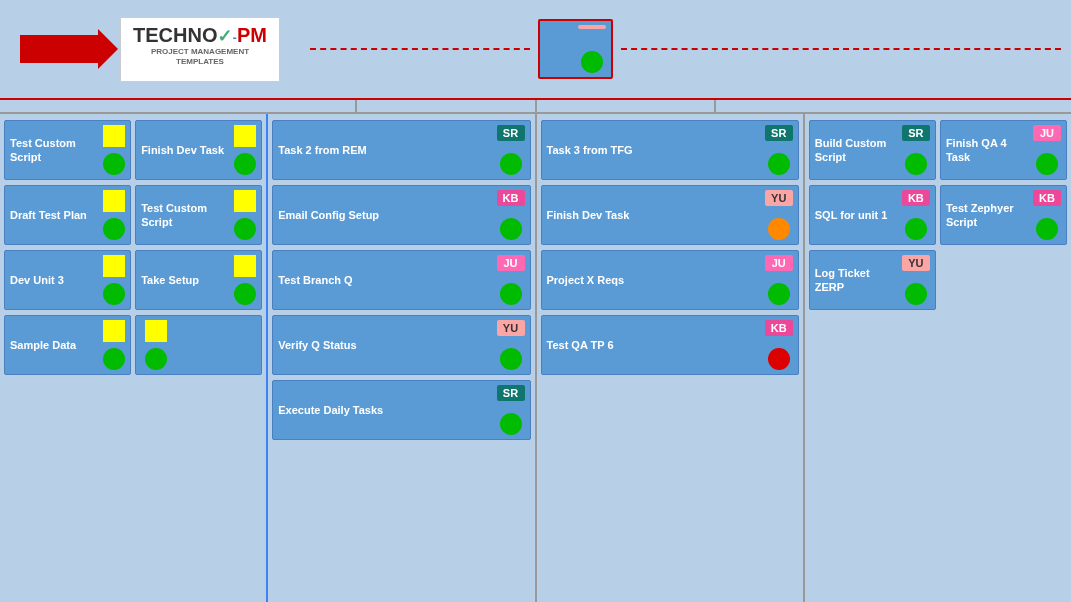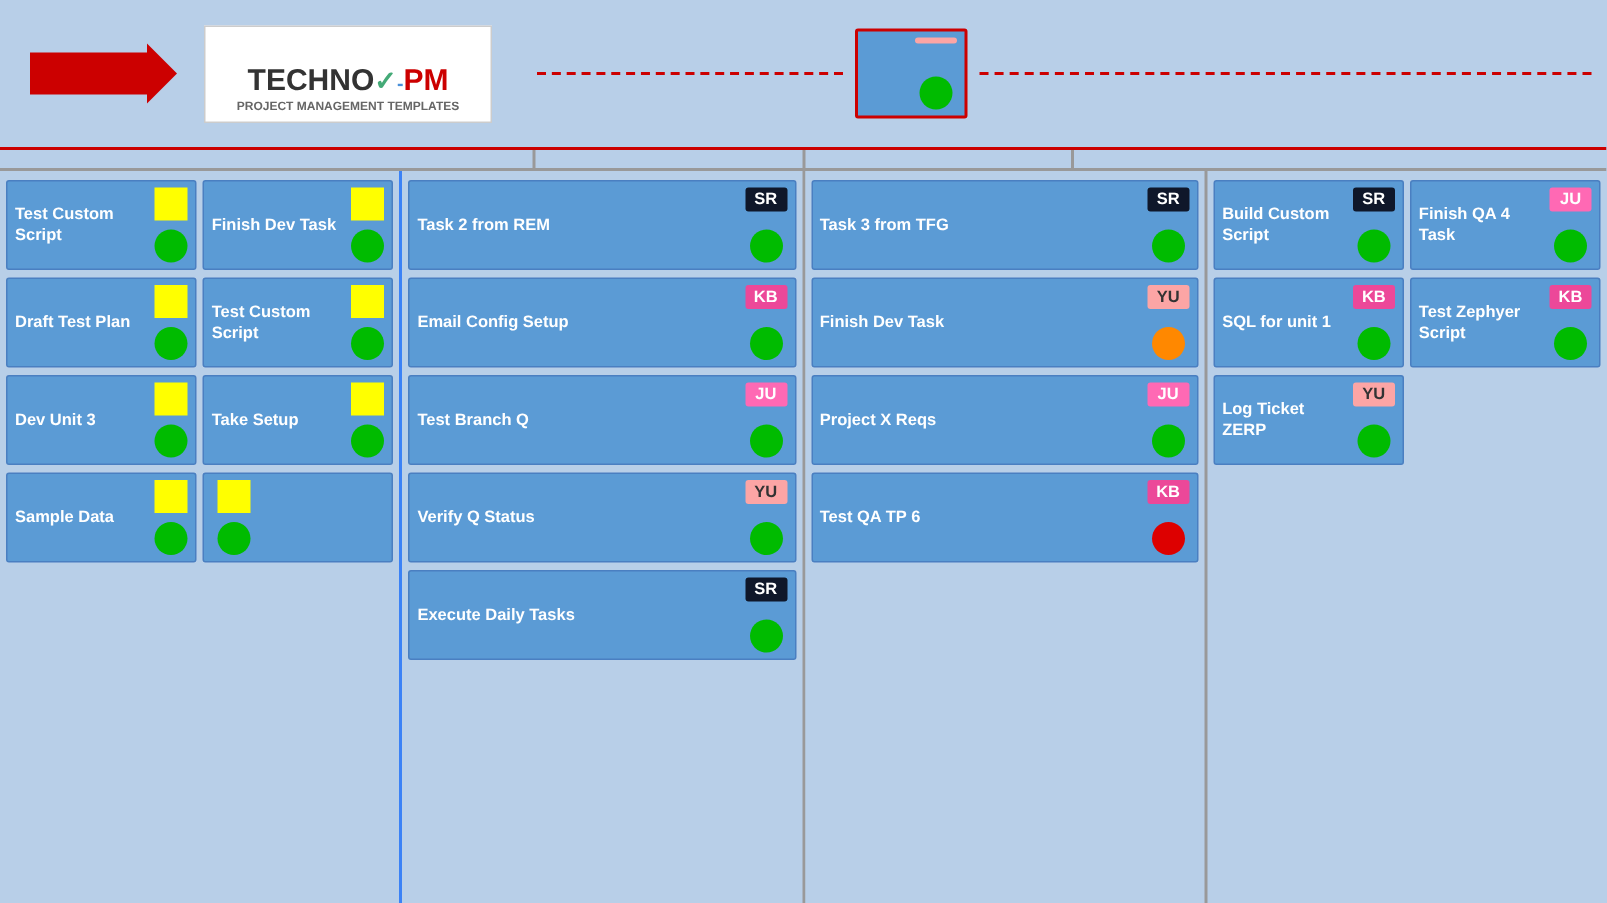--- a/index.html
+++ b/index.html
@@ -43,25 +43,24 @@
       border-left: 20px solid #cc0000;
       border-top: 20px solid transparent;
       border-bottom: 20px solid transparent;
     }
     .logo-area {
       background: white;
       border: 1px solid #ccc;
       padding: 5px 10px;
       margin-right: 30px;
       display: flex;
-      align-items: flex-end;
+      align-items: flex-start;
       justify-content: center;
-      width: 192px;
+      width: 160px;
       height: 65px;
-      margin-left: 16px;
     }
     .logo-text {
       font-size: 13px;
       font-weight: bold;
       color: #333;
       text-align: center;
       line-height: 1.2;
     }
     .logo-text .techno {
       font-size: 20px;
@@ -164,21 +163,21 @@
       gap: 3px;
     }
     .tag {
       font-size: 11px;
       font-weight: bold;
       padding: 2px 5px;
       border-radius: 2px;
       min-width: 28px;
       text-align: center;
     }
-    .tag-sr { background: #0f172a; color: white; }
+    .tag-sr { background: #0f766e; color: white; }
     .tag-kb { background: #ec4899; color: white; }
     .tag-ju { background: #ff69b4; color: white; text-align: center; }
     .tag-yu { background: #fca5a5; color: #333; }
 
     .dot {
       width: 22px;
       height: 22px;
       border-radius: 50%;
     }
     .dot-green { background: #00bb00; }

